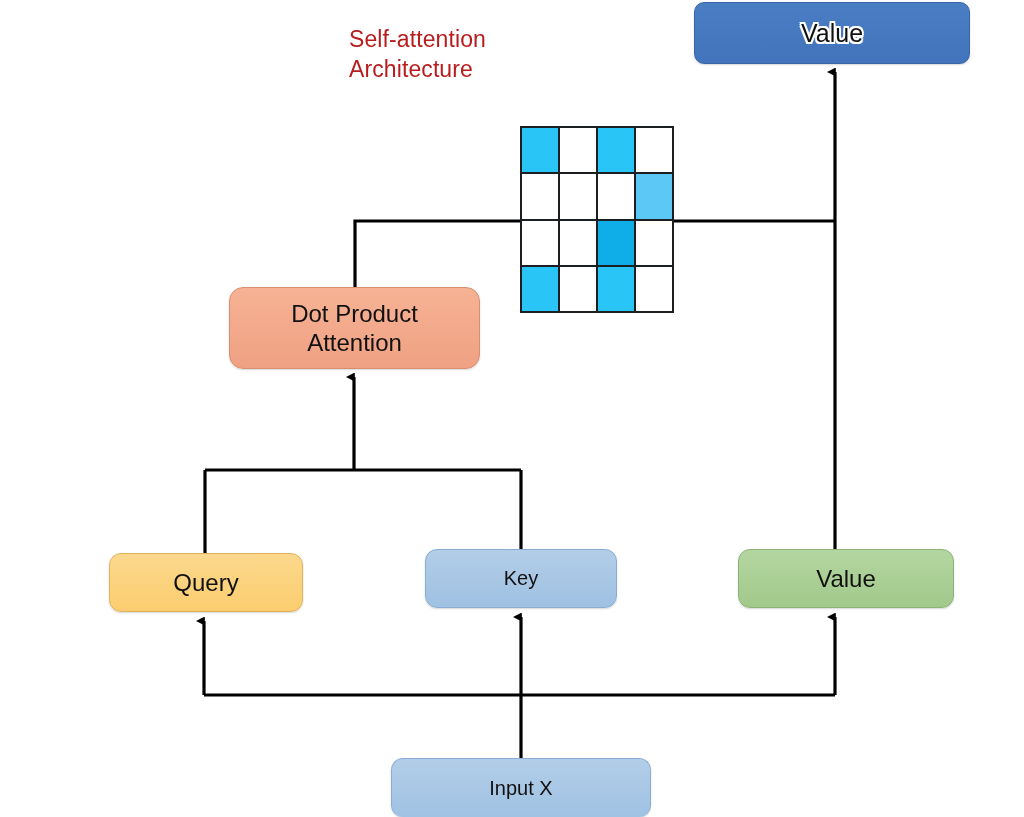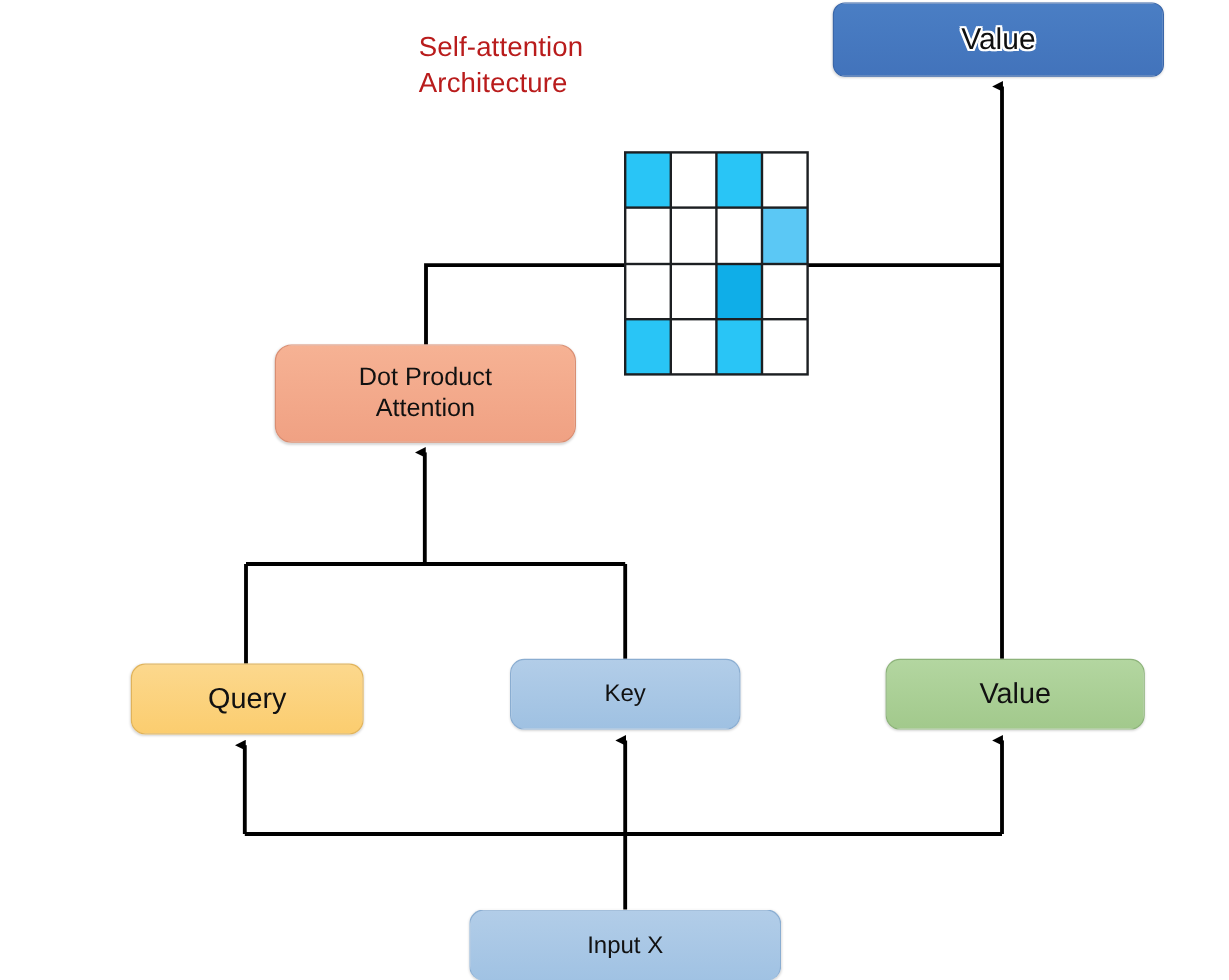--- a/index.html
+++ b/index.html
@@ -68,21 +68,21 @@
       -1.6px -1.6px 0 #ffffff,  1.6px -1.6px 0 #ffffff,
       -1.6px  1.6px 0 #ffffff,  1.6px  1.6px 0 #ffffff,
        0    -1.8px 0 #ffffff,   0     1.8px 0 #ffffff,
       -1.8px  0    0 #ffffff,   1.8px  0    0 #ffffff;
   }
   .node-attention {
     left: 229px; top: 287px; width: 251px; height: 82px;
     background: linear-gradient(#f6b294, #f0a183);
     border: 1px solid #d98e72;
     border-radius: 14px;
-    font-size: 21px;
+    font-size: 24px;
   }
   .node-query {
     left: 109px; top: 553px; width: 194px; height: 59px;
     background: linear-gradient(#fcd88d, #fbcd6f);
     border: 1px solid #e0b35b;
     font-size: 24px;
   }
   .node-key {
     left: 425px; top: 549px; width: 192px; height: 59px;
     background: linear-gradient(#b2cde8, #9fc1e2);

